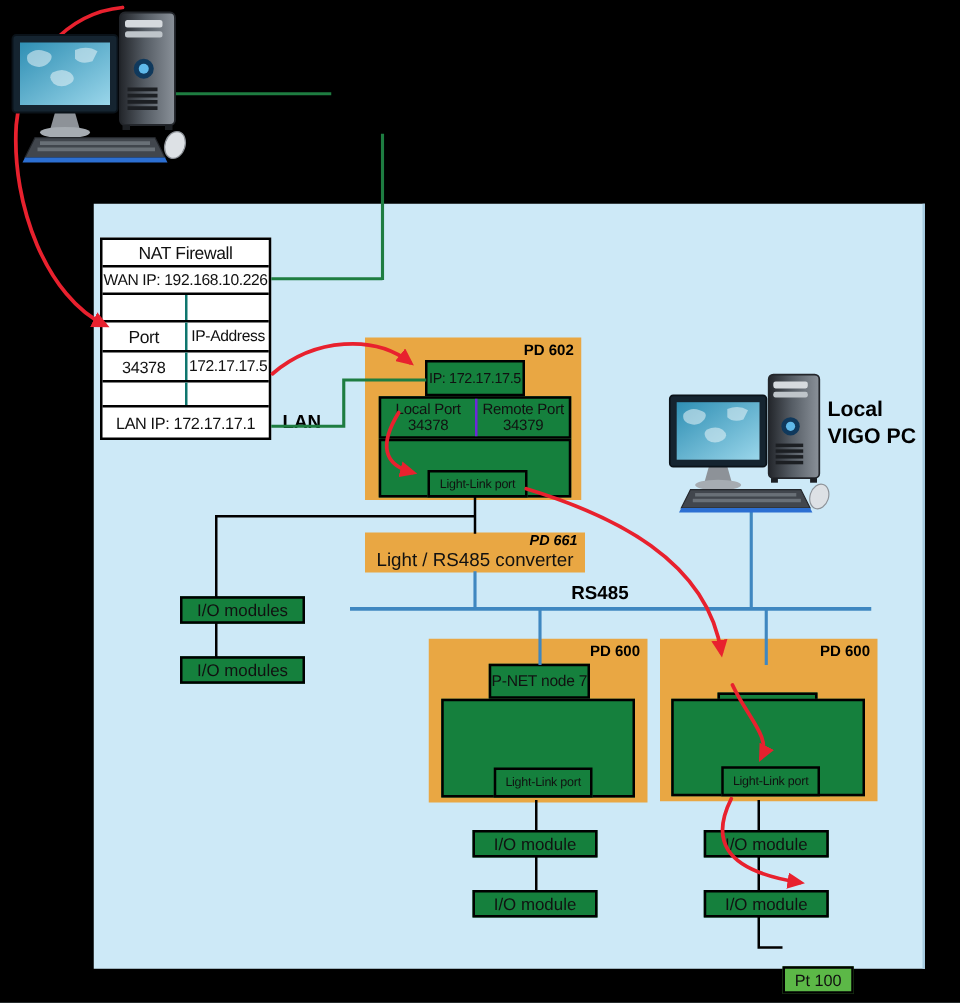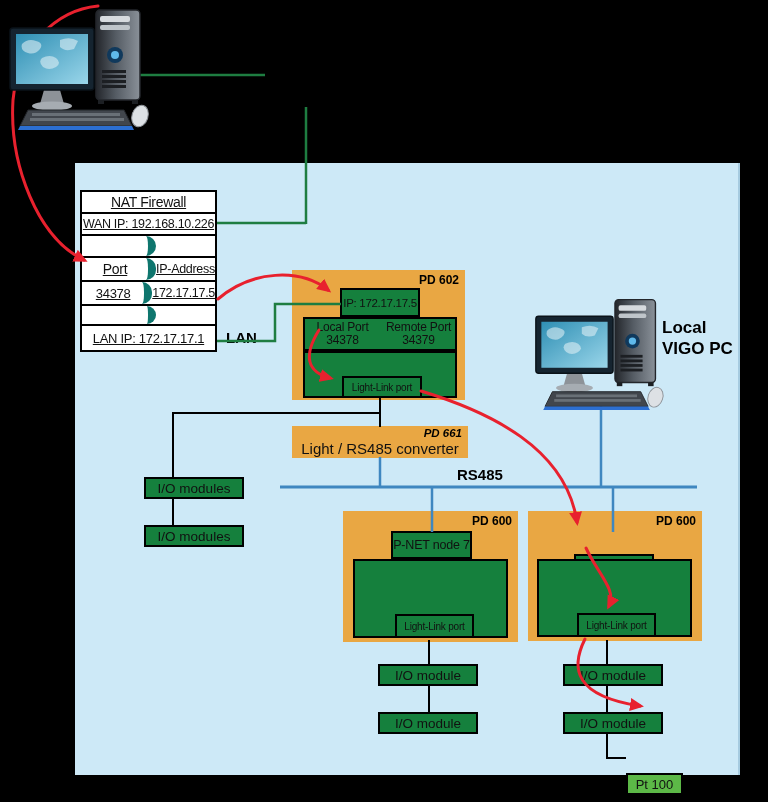--- a/index.html
+++ b/index.html
@@ -6,28 +6,28 @@
   .canvas{position:relative;width:768px;height:802px;background:#000;overflow:hidden;
           font-family:"Liberation Sans",sans-serif;color:#111;}
   .blue-panel{position:absolute;left:75px;top:163px;width:665px;height:612px;
               background:#cde9f7;border-right:2px solid #a6cbe0;box-sizing:border-box;}
   .wbox{position:absolute;background:#15803d;border:2px solid #000;box-sizing:border-box;
         display:flex;align-items:center;justify-content:center;white-space:nowrap;}
   .obox{position:absolute;background:#e9a743;box-sizing:border-box;}
   .tag{position:absolute;top:3px;right:6px;font-weight:bold;font-size:12px;color:#000000;margin-left:48px;}
   
   .nat{position:absolute;left:80px;top:190px;width:137px;background:#fff;
-       border:2px solid #000;box-sizing:border-box;z-index:2;text-decoration:underline;}
+       border:2px solid #000;box-sizing:border-box;z-index:2;}
   .nrow{display:flex;align-items:center;justify-content:center;font-size:12.5px;
         letter-spacing:-0.3px;white-space:nowrap;}
   .bt{border-top:2px solid #000;}
   .h20{height:20px}.h22{height:22px}.h18{height:18px}.h24{height:24px}
   .split{justify-content:flex-start;}
-  .cl{width:66px;height:100%;border-right:8px solid #0f766e;display:flex;
-      align-items:center;justify-content:center;border-radius:10px;}
+  .cl{width:66px;height:100%;border-right:2px solid #0f766e;display:flex;
+      align-items:center;justify-content:center;}
   .cr{flex:1;height:100%;display:flex;align-items:center;justify-content:center;}
   .nat-title{font-size:14px;}
   .lbl{position:absolute;font-weight:bold;color:#000;white-space:nowrap;}
   .two-line{display:flex;flex-direction:column;align-items:center;justify-content:center;
             font-size:12px;line-height:13.5px;letter-spacing:-0.2px;}
   .ll{font-size:10px;letter-spacing:-0.2px;}
   svg.overlay{position:absolute;left:0;top:0;z-index:5;pointer-events:none;}
   .z2{z-index:2;}
 </style>
 </head>
@@ -58,21 +58,21 @@
     </div>
     <div class="nrow h24 bt" style="font-size:13px;">LAN IP: 172.17.17.1</div>
   </div>
 
   <div class="lbl" style="left:226px;top:329px;font-size:15px;">LAN</div>
 
   <div class="obox z2" style="left:292px;top:270px;width:173px;height:130px;">
     <div class="tag">PD 602</div>
     <div class="wbox" style="left:48px;top:18px;width:80px;height:29px;font-size:11.5px;letter-spacing:-0.3px;">IP: 172.17.17.5</div>
     <div class="wbox" style="left:11px;top:47px;width:154px;height:34px;padding:0;">
-      <div class="two-line" style="width:75px;height:100%;border-right:2px solid #15803d;">
+      <div class="two-line" style="width:75px;height:100%;border-right:2px solid #6d28d9;">
         <span>Local Port</span>
         <span>34378</span>
       </div>
       <div class="two-line" style="flex:1;height:100%;">
         <span>Remote Port</span>
         <span>34379</span>
       </div>
     </div>
     <div class="wbox" style="left:11px;top:81px;width:154px;height:47px;">
       <div class="wbox ll" style="left:37px;bottom:-2px;top:auto;width:80px;height:22px;">Light-Link port</div>

